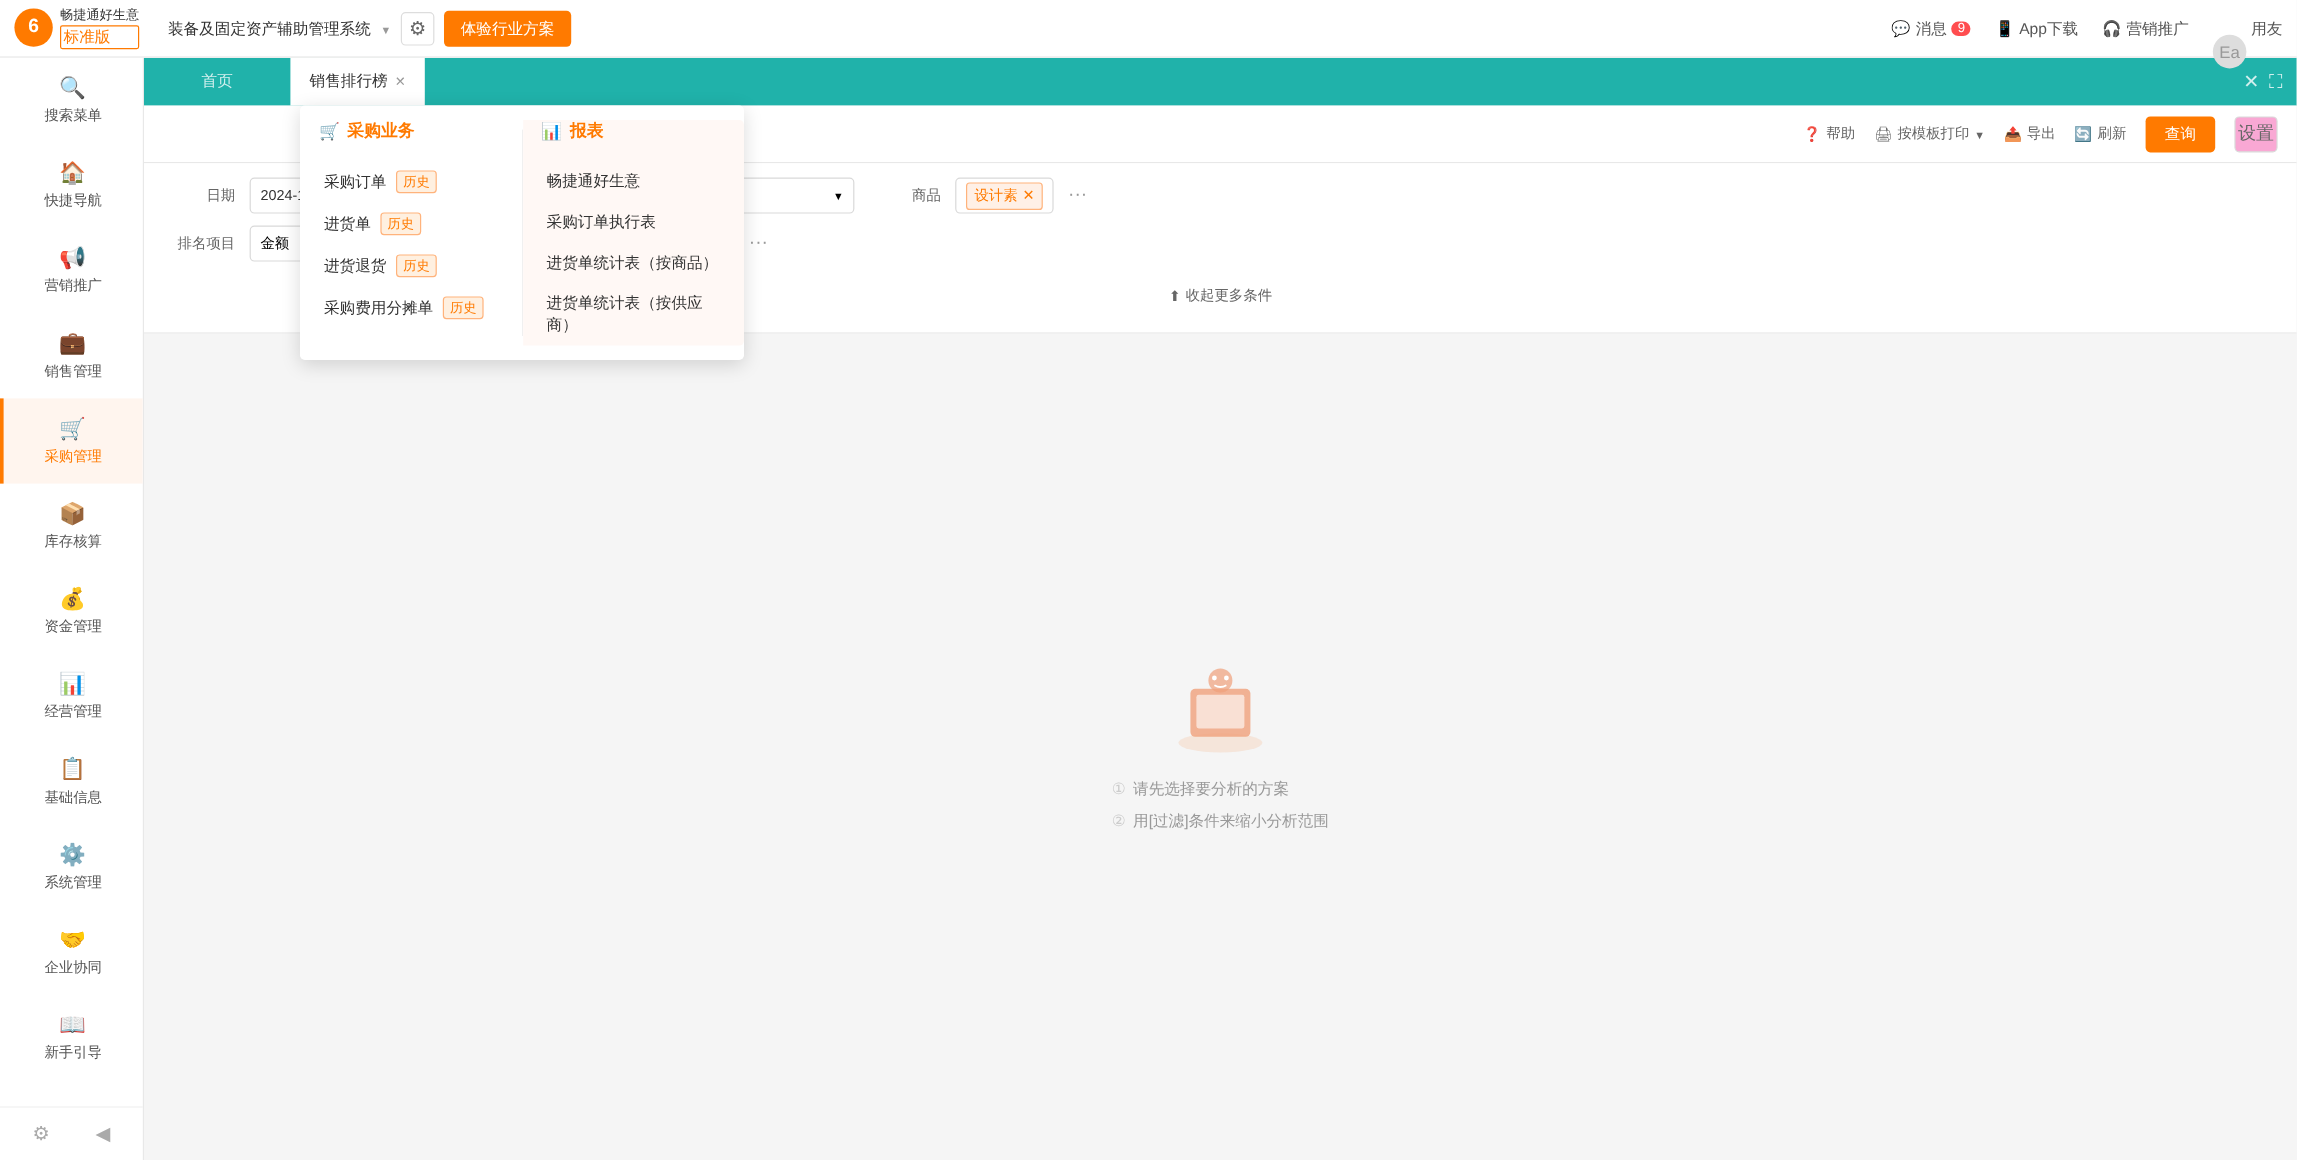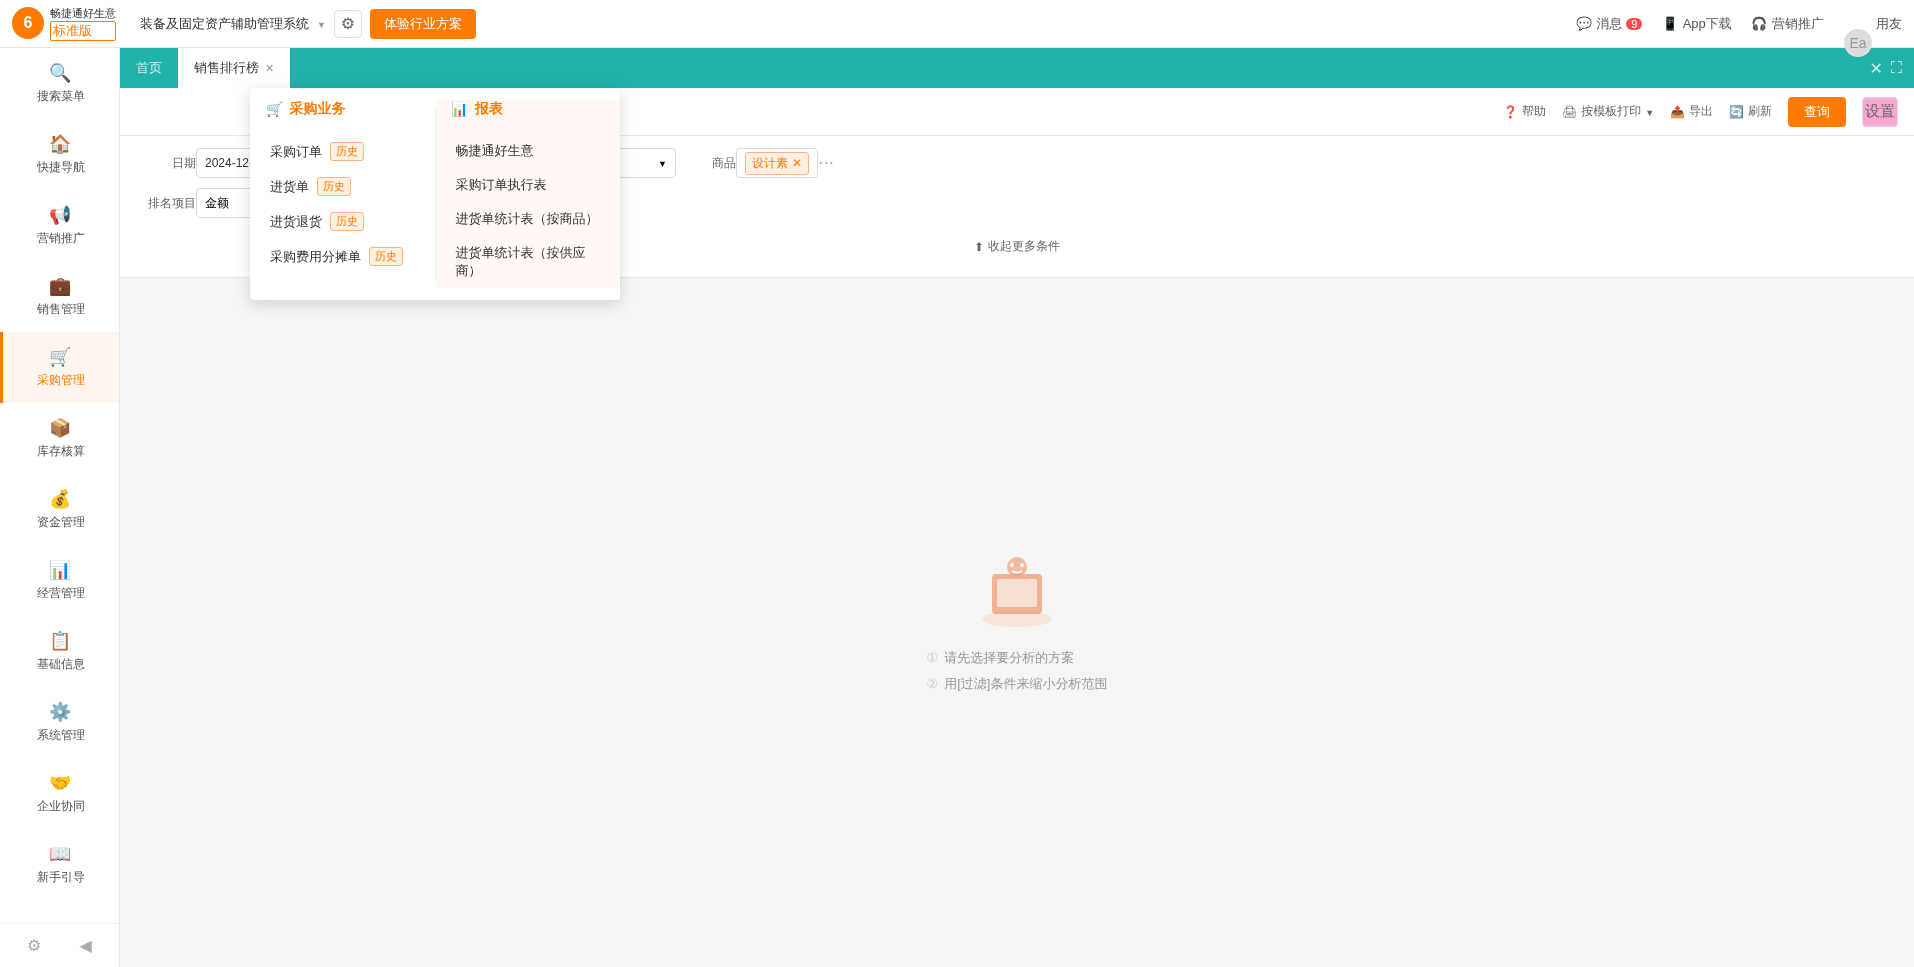--- a/index.html
+++ b/index.html
@@ -185,20 +185,21 @@
     }
     .tab-item {
       height: 40px;
       padding: 0 16px;
       display: flex;
       align-items: center;
       font-size: 13px;
       cursor: pointer;
       gap: 6px;
       color: rgba(255,255,255,0.8);
+      margin-left: 32px;
     }
     .tab-item.active {
       background: #fff;
       color: #333;
     }
     .tab-close {
       font-size: 11px;
       color: #999;
       cursor: pointer;
     }
@@ -248,20 +249,21 @@
     
     .filter-area {
       background: #fff;
       padding: 12px 16px;
       border-bottom: 1px solid #e8e8e8;
       flex-shrink: 0;
     }
     .filter-row {
       display: flex;
       align-items: center;
+      gap: 12px;
       margin-bottom: 10px;
     }
     .filter-row:last-child { margin-bottom: 0; }
     .filter-label {
       font-size: 12px;
       color: #666;
       min-width: 60px;
       text-align: right;
     }
     .filter-input {

